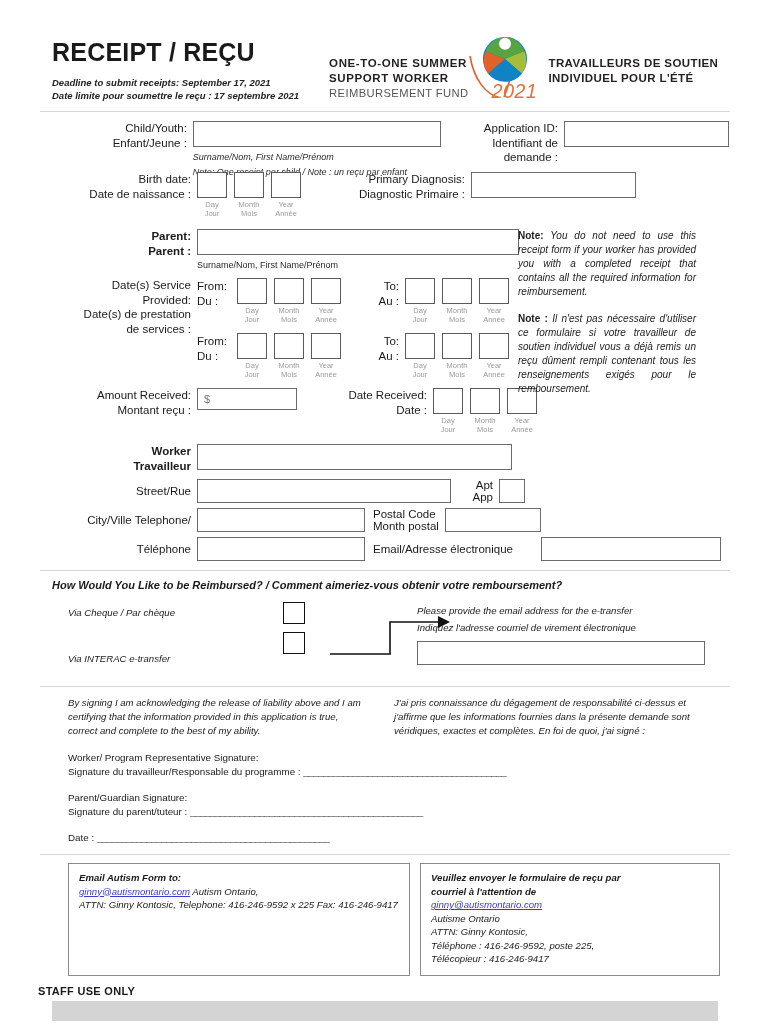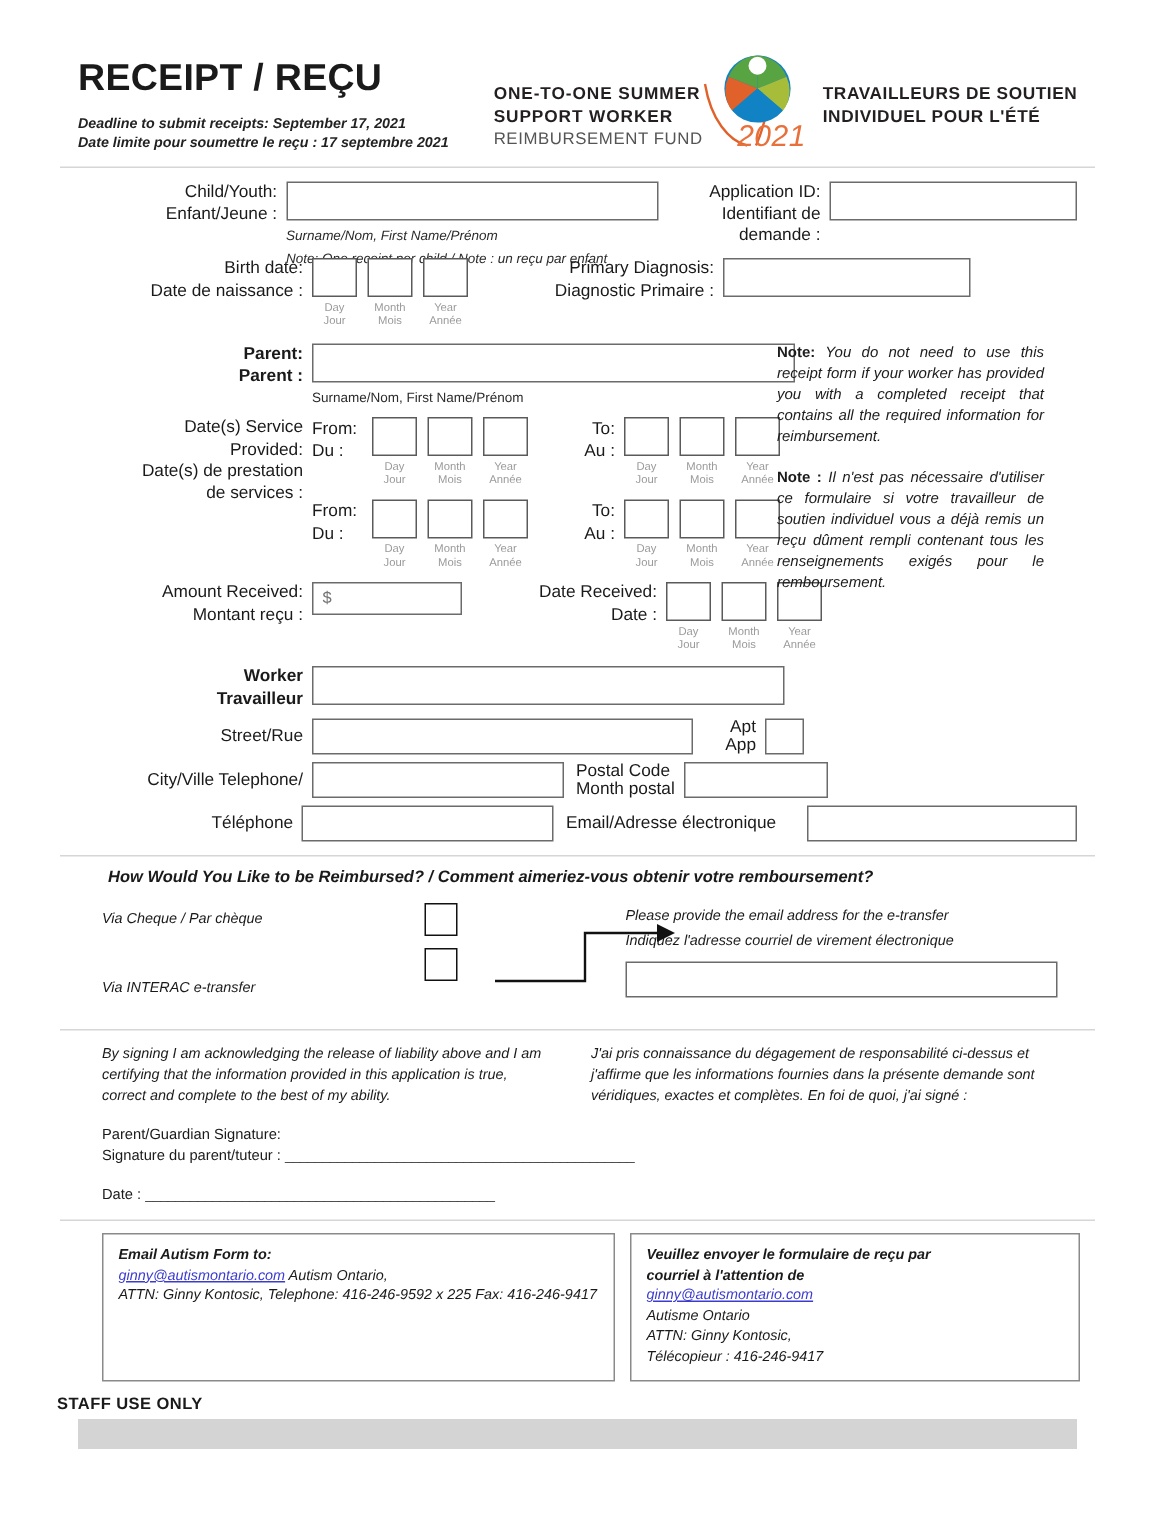--- a/index.html
+++ b/index.html
@@ -35,21 +35,21 @@
   .ball { position: absolute; left: 12px; top: 0; width: 46px; height: 46px; }
   .yr2021 { position: absolute; left: 21px; top: 44px; font-size: 20px; color: #e8703a; font-weight: normal; letter-spacing: .3px; font-style: italic;}
   .swoosh { position: absolute; left: -2px; top: 18px; }
   .lockup-fr { line-height: 15px; margin-left: 4px; }
   .lockup-fr .f1 { font-size: 11.2px; color: #555; letter-spacing: .3px; }
   .lockup-fr .f2, .lockup-fr .f3 { font-size: 11.5px; font-weight: bold; color: #231f20; letter-spacing: .4px; }
 
   .rule { height: 1px; background: #d6d6d6; margin: 9px 40px 0 40px; }
 
   
-  .form-body { padding: 0 52px; position: relative; }
+  .form-body { padding: 0 41px; position: relative; }
   .row { display: flex; align-items: flex-start; }
   .lbl {
     font-size: 11.5px; line-height: 14.5px; text-align: right; color: #1a1a1a;
   }
   .lbl.b { font-weight: bold; }
   .box {
     border: 1px solid #6b6b6b; background: #fff; height: 22px;
   }
   .box.tall { height: 26px; }
   .dbox { border: 1px solid #5a5a5a; width: 30px; height: 26px; background:#fff; }
@@ -365,21 +365,21 @@
       <div class="lbl" style="width:168px; margin-left:8px; text-align:left;">Email/Adresse électronique</div>
       <div style="margin-left:0px;">
         <div class="box" style="width:180px; height:24px;"></div>
       </div>
     </div>
   </div>
 
   <div class="rule" style="margin-top:9px;"></div>
 
   <div style="padding: 8px 40px 0 40px; position:relative;">
-    <div class="q-title" style="margin-left:32px;">How Would You Like to be Reimbursed? / Comment aimeriez-vous obtenir votre remboursement?</div>
+    <div class="q-title" style="margin-left:12px;">How Would You Like to be Reimbursed? / Comment aimeriez-vous obtenir votre remboursement?</div>
 
     <div style="display:flex; margin-top:11px; position:relative;">
       <div style="width:215px; margin-left:28px;">
         <div class="opt" style="height:26px; line-height:22px;">Via Cheque / Par chèque</div>
         <div class="opt" style="height:26px; line-height:22px; margin-top:20px;">Via INTERAC e-transfer</div>
       </div>
       <div>
         <div class="cbx"></div>
         <div class="cbx" style="margin-top:8px;"></div>
       </div>
@@ -398,20 +398,27 @@
   </div>
 
   <div class="rule" style="margin-top:12px;"></div>
 
   <div style="padding: 9px 40px 0 40px;">
     <div style="display:flex; gap:24px; margin-left:28px;">
       <div class="decl" style="width:302px;">By signing I am acknowledging the release of liability above and I am certifying that the information provided in this application is true, correct and complete to the best of my ability.</div>
       <div class="decl" style="width:310px;">J'ai pris connaissance du dégagement de responsabilité ci-dessus et j'affirme que les informations fournies dans la présente demande sont véridiques, exactes et complètes. En foi de quoi, j'ai signé :</div>
     </div>
 
+    <div style="margin-left:28px; margin-top:13px;">
+      <div class="sigline">Worker/ Program Representative Signature:</div>
+      <div class="sigline">
+        <span>Signature du travailleur/Responsable du programme :</span>
+        <span class="dots">_________________________________________</span>
+      </div>
+    </div>
 
     <div style="margin-left:28px; margin-top:12px;">
       <div class="sigline">Parent/Guardian Signature:</div>
       <div class="sigline">
         <span>Signature du parent/tuteur :</span>
         <span class="dots">_______________________________________________</span>
       </div>
     </div>
 
     <div style="margin-left:28px; margin-top:12px;">
@@ -431,20 +438,21 @@
         <span class="lnk">ginny@autismontario.com</span><span>  Autism Ontario,</span>
       </div>
       <div>ATTN: Ginny Kontosic,  Telephone: 416-246-9592 x 225 Fax: 416-246-9417</div>
     </div>
     <div class="cbox" style="width:300px; margin-left:10px; border-left:1px solid #8a8a8a;">
       <div><b>Veuillez envoyer le formulaire de reçu par</b></div>
       <div><b>courriel à l'attention de</b></div>
       <div><span class="lnk">ginny@autismontario.com</span></div>
       <div>Autisme Ontario</div>
       <div>ATTN: Ginny Kontosic,</div>
+      <div>Téléphone : 416-246-9592, poste 225,</div>
       <div>Télécopieur : 416-246-9417</div>
     </div>
   </div>
 
   <div style="margin-top:9px;">
     <div class="staff-title" style="margin-left:38px;">STAFF USE ONLY</div>
     <div class="staff-bar">
       
       
 

